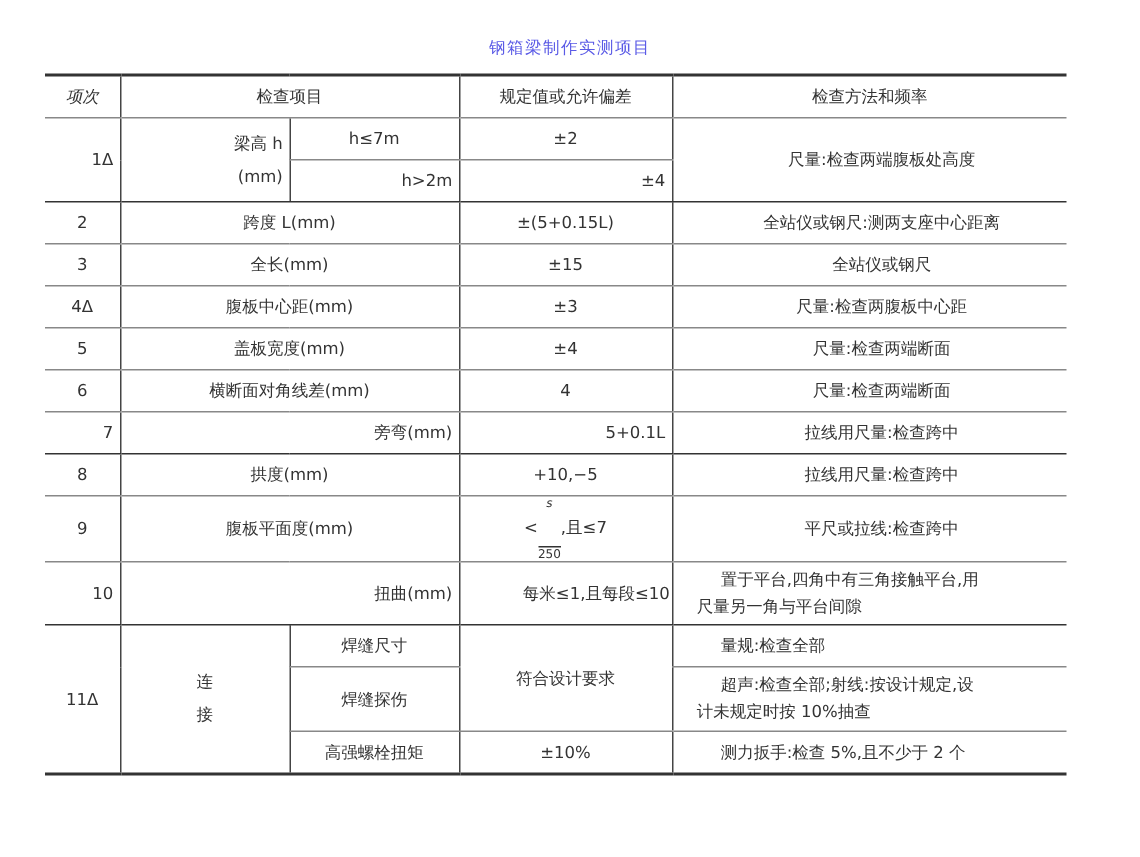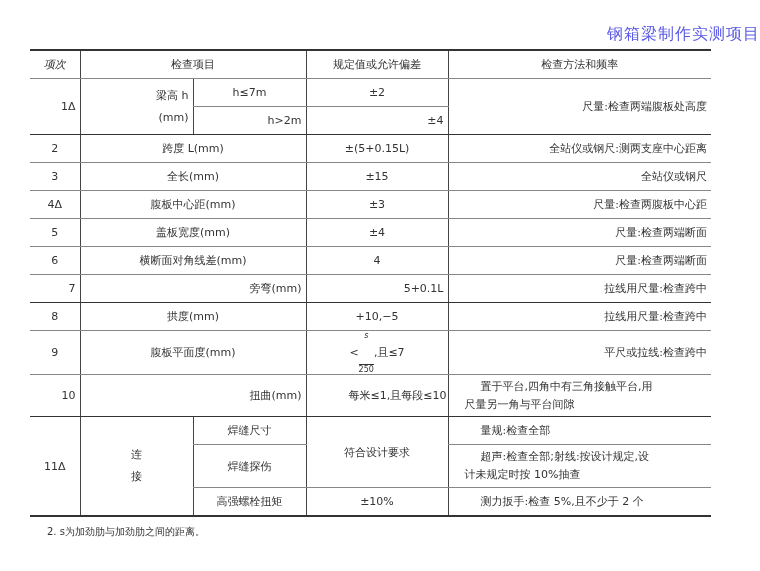--- a/index.html
+++ b/index.html
@@ -1,31 +1,31 @@
 <!DOCTYPE html>
 <html><head>
 <meta charset="utf-8">
 <style>
   html, body { margin:0; padding:0; background:#ffffff; }
   body { width:760px; height:571px; position:relative; overflow:hidden;
          font-family: "DejaVu Serif", "Liberation Serif", serif; color:#333; }
-  .title { position:absolute; left:0; width:760px; top:24px; text-align:right;
-           font-size:16px; color:#5a5ae6; letter-spacing:1px; font-family:"DejaVu Sans", sans-serif; }
+  .title { position:absolute; left:0; width:760px; top:24px; text-align:center;
+           font-size:11px; color:#5a5ae6; letter-spacing:1px; font-family:"DejaVu Sans", sans-serif; }
   table { position:absolute; left:30px; top:49px; width:681px; border-collapse:collapse;
           font-size:11px; table-layout:fixed; }
   td, th { border-top:1px solid #888; border-bottom:1px solid #888; text-align:center;
            vertical-align:middle; padding:0 4px; font-weight:normal; color:#333;
            font-family:"DejaVu Sans", sans-serif; }
   td.v, th.v { border-left:1px solid #444; }
   tr.head th { border-top:2px solid #333; height:27px; }
   tr.head th.left { border-left:none;font-style:italic; }
   tr.r td { height:27px; }
   tr.bot td { border-bottom:2px solid #333; }
   td.dark-b { border-bottom:1px solid #333;text-align:right; }
-  td.method { text-align:right; padding-left:20px;margin-left:39px; }
+  td.method { text-align:center; padding-left:20px;margin-left:39px; }
   td.method2 { text-align:left; padding-left:16px; line-height:18px; }
   td.method2 .ind { padding-left:16px; }
   .frac { display:inline-block; vertical-align:middle; text-align:center; font-size:8px; line-height:9px; }
   .frac .num { display:block; font-style:italic; }
   .frac .den { display:block; border-top:1px solid #333;margin-top:24px; }
   .notes { position:absolute; left:30px; top:522px; font-size:10px; color:#333; font-family:"DejaVu Sans", sans-serif; line-height:19px; }
   .notes .n2 { padding-left:17px; }
 </style>
 </head>
 <body>
@@ -148,14 +148,13 @@
     <td class="v">高强螺栓扭矩</td>
     <td class="v">±10%</td>
     <td class="v method2">
       <div class="ind">测力扳手:检查 5%,且不少于 2 个</div>
     </td>
   </tr>
 </tbody>
   </table>
 
 <div class="notes">
-  <div class="n2">2. s为加劲肋与加劲肋之间的距离。</div>
 </div>
 
 </body></html>

